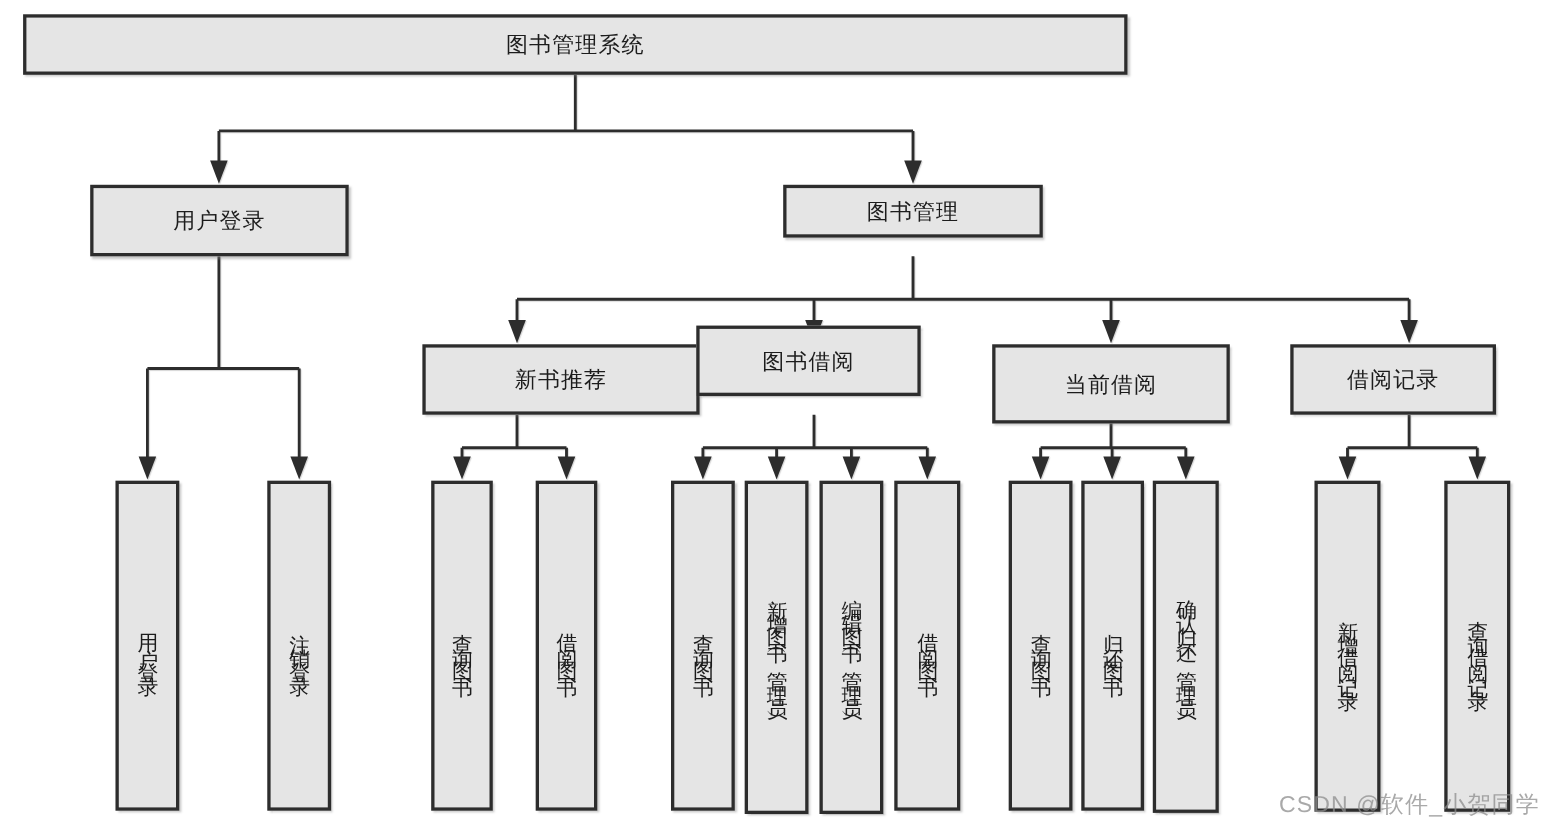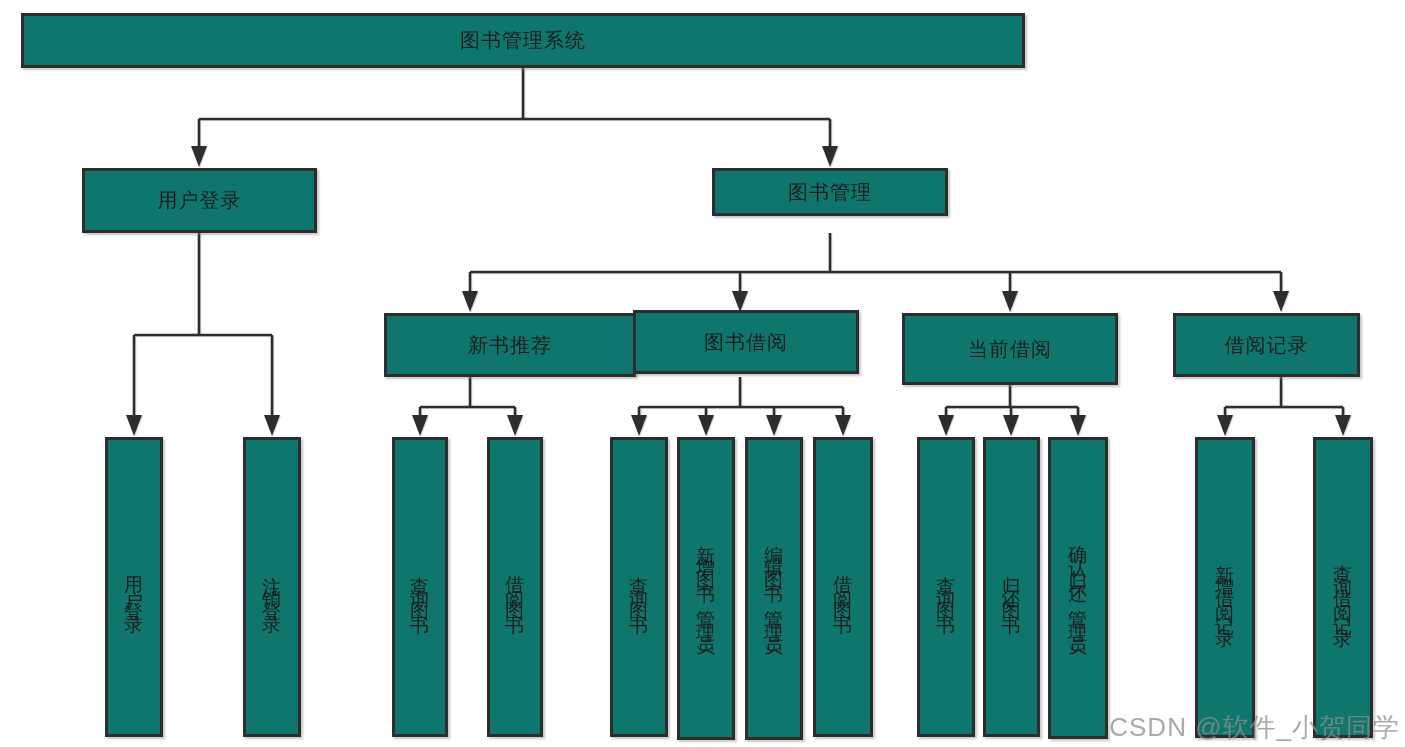--- a/index.html
+++ b/index.html
@@ -15,21 +15,21 @@
     background: #ffffff;
   }
   svg.connectors {
     position: absolute; left: 0; top: 0;
     width: 1405px; height: 747px;
     pointer-events: none;
     filter: drop-shadow(1.5px 1.5px 0 rgba(150,150,150,0.35));
   }
   .box {
     position: absolute;
-    background: #0f766e;
+    background: #e5e5e5;
     border: 3px solid #2d2d2d;
     box-sizing: border-box;
     display: flex;
     align-items: center;
     justify-content: center;
     color: #1c1c1c;
     box-shadow: 2px 2px 2px rgba(130,130,130,0.45);
   }
   .box.h span {
     font-size: 20px;
@@ -41,21 +41,21 @@
     text-orientation: mixed;
     font-size: 19px;
     line-height: 1;
     letter-spacing: 13px;
     white-space: nowrap;
   }
   .watermark {
     position: absolute;
     right: 5px;
     bottom: 2px;
-    font-size: 26px;
+    font-size: 21px;
     color: rgba(140,140,140,0.75);
     letter-spacing: 1px;
     white-space: nowrap;
   }
 </style>
 </head>
 <body>
 
 <div class="canvas">
 
@@ -113,21 +113,21 @@
   <div class="box h" style="left:82px; top:168px; width:235px; height:65px;">
     <span>用户登录</span>
   </div>
   <div class="box h" style="left:712px; top:168px; width:236px; height:48px;">
     <span>图书管理</span>
   </div>
 
   <div class="box h" style="left:384px; top:313px; width:252px; height:64px;">
     <span>新书推荐</span>
   </div>
-  <div class="box h" style="left:633px; top:310px; width:226px; height:64px;">
+  <div class="box h" style="left:633px; top:296px; width:204px; height:64px;">
     <span>图书借阅</span>
   </div>
   <div class="box h" style="left:902px; top:313px; width:216px; height:72px;">
     <span>当前借阅</span>
   </div>
   <div class="box h" style="left:1173px; top:313px; width:187px; height:64px;">
     <span>借阅记录</span>
   </div>
 
   <div class="box leaf" style="left:105px; top:437px; width:58px; height:300px;">

